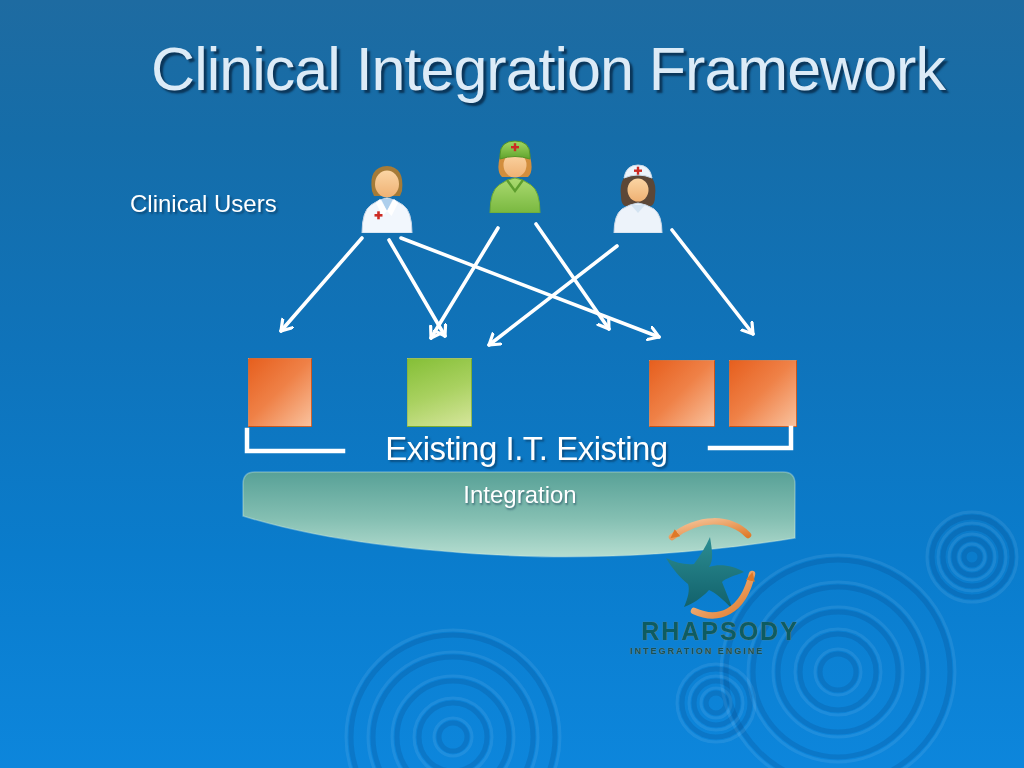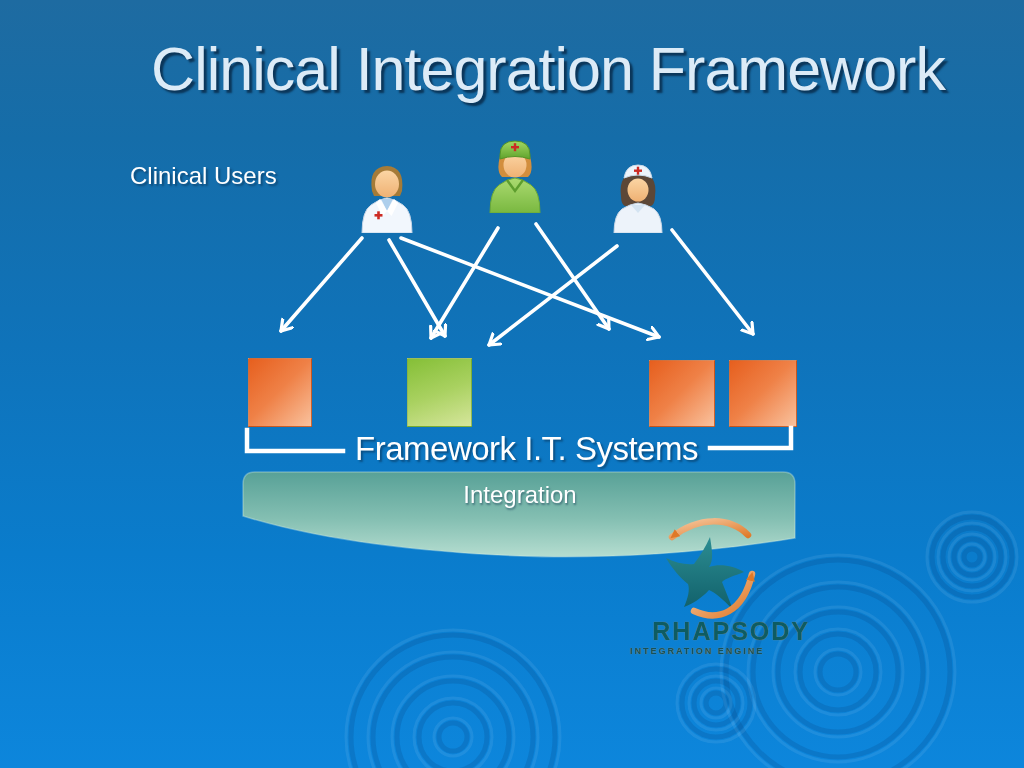--- a/index.html
+++ b/index.html
@@ -11,41 +11,41 @@
   svg.layer{position:absolute;left:0;top:0;}
   #bg-svg{z-index:1;}
   #band-svg{z-index:2;}
   #fg-svg{z-index:4;pointer-events:none;}
   .page-title{
     position:absolute;z-index:5;left:0;top:34px;width:1024px;text-align:center;
     font-size:61px;line-height:70px;letter-spacing:-1px;color:#dcebf7;
     text-shadow:3px 3px 2px rgba(8,40,70,.8);white-space:nowrap;margin-left:36px;
   }
   .users-label{
-    position:absolute;z-index:5;left:130px;top:162px;
+    position:absolute;z-index:5;left:130px;top:190px;
     font-size:24px;color:#ffffff;text-shadow:2px 2px 2px rgba(8,40,70,.5);
   }
   .user-icon{position:absolute;z-index:5;}
   #boxes{position:absolute;z-index:3;left:0;top:0;width:100%;height:100%;}
   .box{position:absolute;}
   .box--orange{background:linear-gradient(135deg,#e65f1e 0%,#ef8147 48%,#f9c29e 100%);border:1px solid rgba(150,60,15,.38);}
   .box--green{background:linear-gradient(160deg,#85bf37 0%,#a9d160 50%,#d6e69c 100%);border:1px solid rgba(95,140,30,.38);}
   .systems-label{
     position:absolute;z-index:5;left:343px;top:430px;width:367px;text-align:center;
     font-size:33px;letter-spacing:-.5px;color:#ffffff;text-shadow:2px 2px 2px rgba(8,40,70,.5);
     white-space:nowrap;
   }
   .integration-label{
     position:absolute;z-index:5;left:240px;top:481px;width:560px;text-align:center;
     font-size:24px;color:#ffffff;text-shadow:1px 2px 2px rgba(8,40,70,.45);
   }
   .logo{position:absolute;z-index:6;left:630px;top:510px;width:180px;height:155px;}
   .logo-mark{position:absolute;left:0;top:0;}
   .logo-brand{
-    position:absolute;left:0;top:107px;width:180px;text-align:right;
+    position:absolute;left:0;top:107px;width:180px;text-align:center;
     font-size:25px;font-weight:bold;letter-spacing:2px;color:#0d5c62;
     text-shadow:0 0 1px rgba(222,140,60,.8);
   }
   .logo-tagline{
     position:absolute;left:0;top:136px;width:180px;text-align:left;
     font-size:9px;font-weight:bold;letter-spacing:2px;color:#14525a;
     text-shadow:0 0 1px rgba(222,140,60,.9);white-space:nowrap;
   }
 </style>
 </head>
@@ -160,21 +160,21 @@
       <linearGradient id="bandG" x1="0" y1="0" x2="0" y2="1">
         <stop offset="0" stop-color="#58a197"></stop>
         <stop offset="0.55" stop-color="#84bfb2"></stop>
         <stop offset="1" stop-color="#b5ddd0"></stop>
       </linearGradient>
     </defs>
     <path d="M3,16 Q3,4 15,4 L543,4 Q555,4 555,16 L555,70 C460,86 360,91 280,88 C180,84 80,72 3,48 Z" fill="url(#bandG)" stroke="rgba(215,240,230,.35)" stroke-width="1.5"></path>
   </svg>
   <div class="integration-label">Integration</div>
 
-  <div class="systems-label">Framework I.T. Systems</div>
+  <div class="systems-label">Existing I.T. Existing</div>
 
   <svg id="fg-svg" class="layer" width="1024" height="768">
     <defs>
       <marker id="arrowhead" markerUnits="userSpaceOnUse" markerWidth="22" markerHeight="22" refX="11" refY="7.5" orient="auto">
         <path d="M1,1 L11,7.5 L1,14" fill="none" stroke="#ffffff" stroke-width="3.2" stroke-linecap="round" stroke-linejoin="round"></path>
       </marker>
     </defs>
   <line x1="362" y1="238" x2="281" y2="331" stroke="#ffffff" stroke-width="3.6" stroke-linecap="round" marker-end="url(#arrowhead)"></line>
       <line x1="389" y1="240" x2="445" y2="336" stroke="#ffffff" stroke-width="3.6" stroke-linecap="round" marker-end="url(#arrowhead)"></line>
       <line x1="401" y1="238" x2="659" y2="337" stroke="#ffffff" stroke-width="3.6" stroke-linecap="round" marker-end="url(#arrowhead)"></line>

